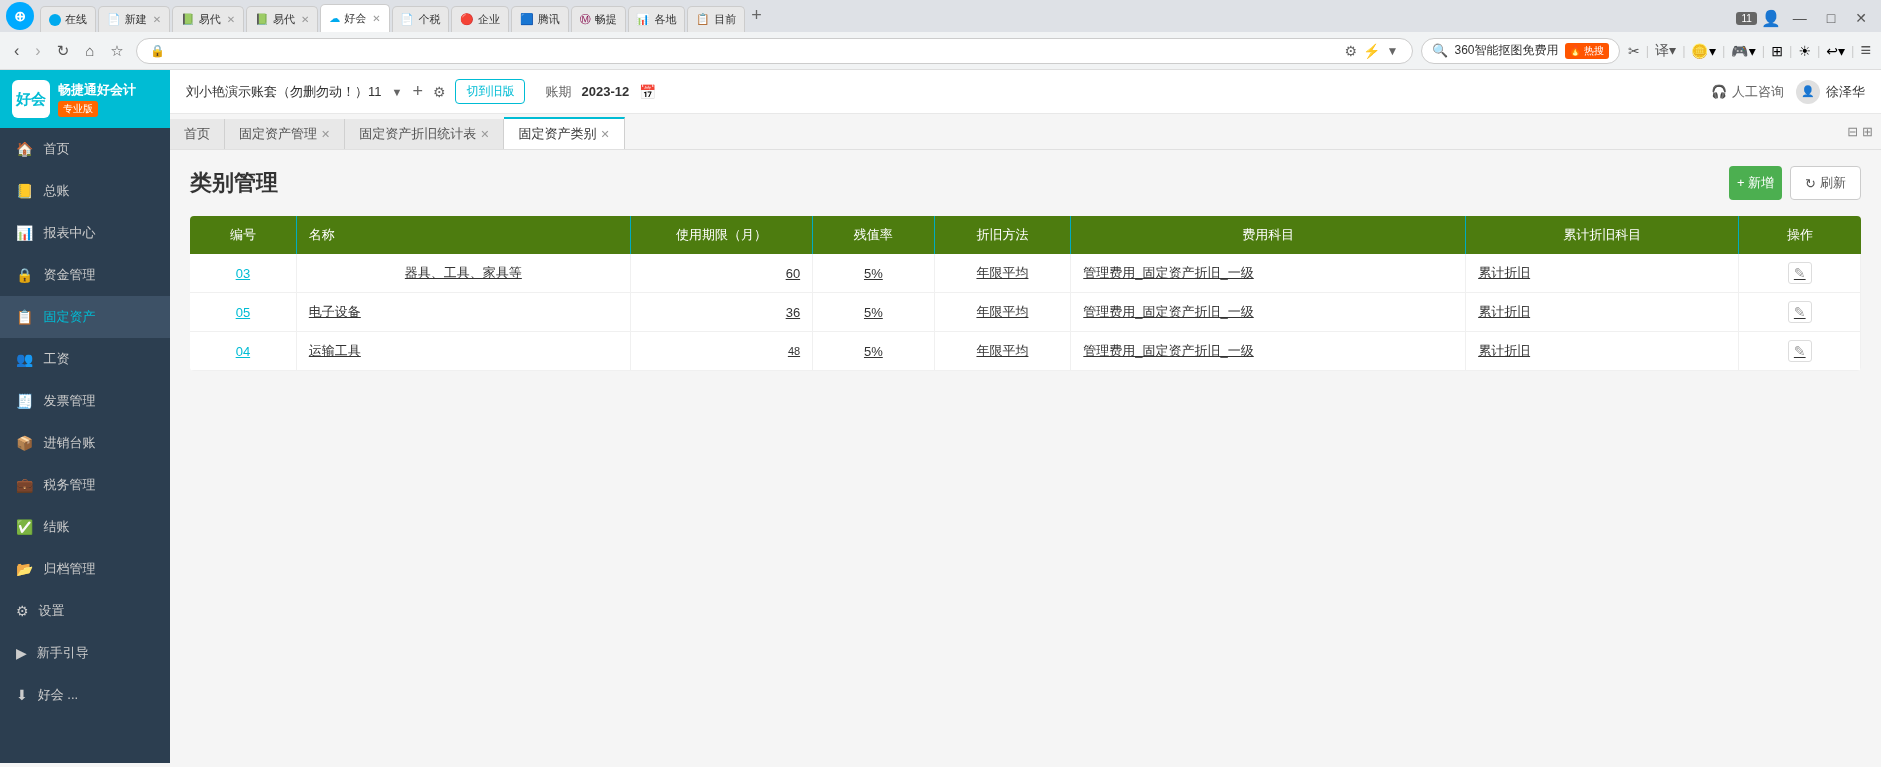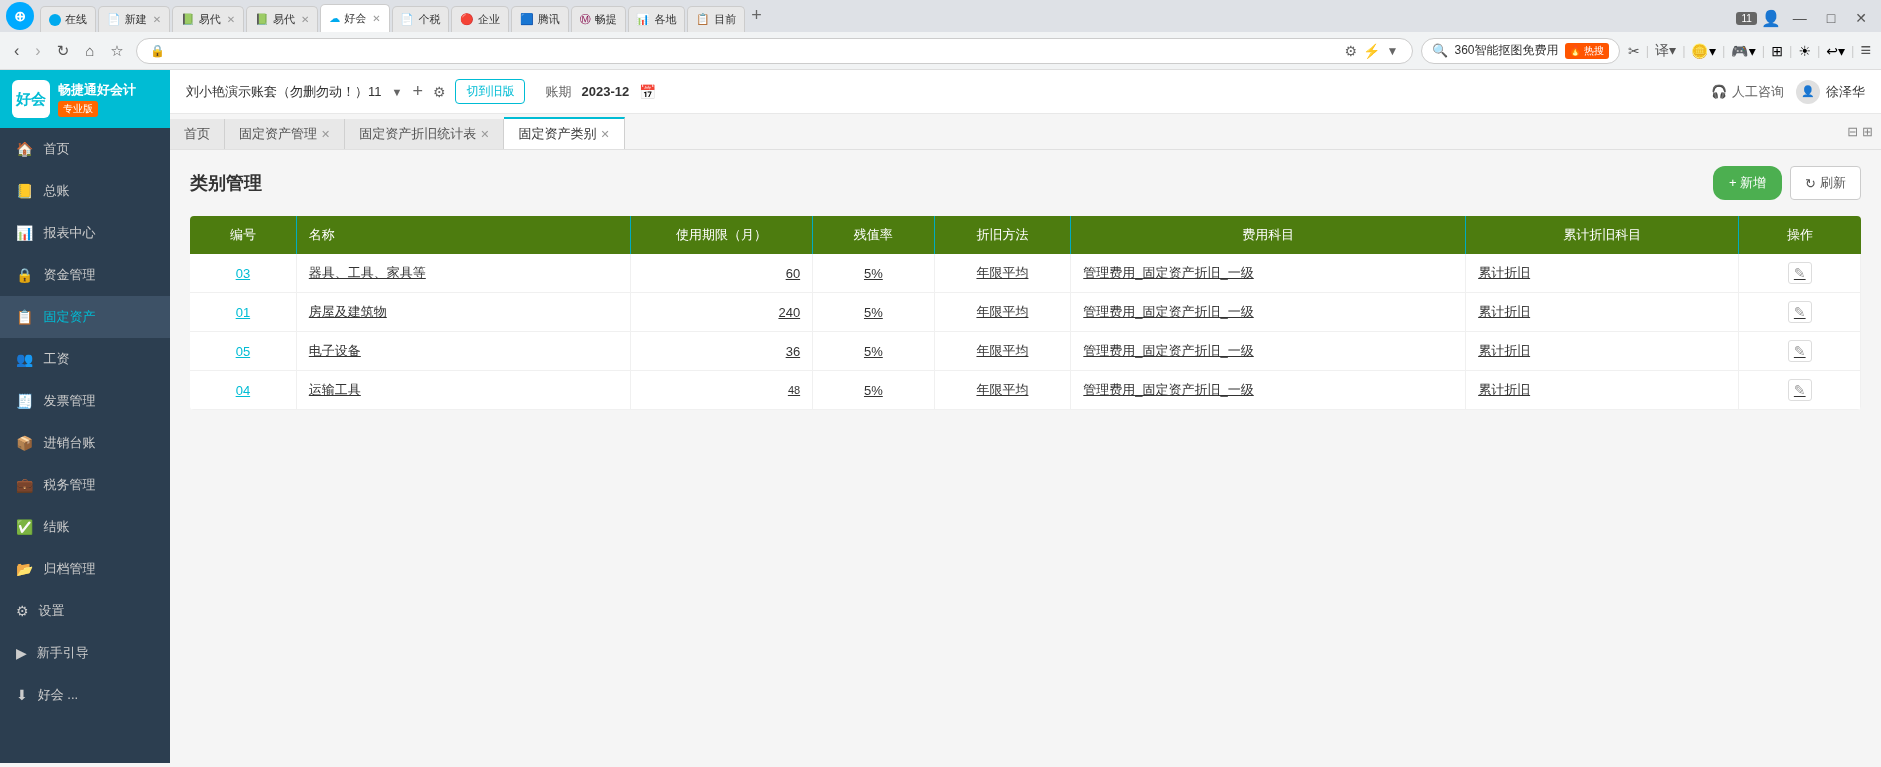--- a/index.html
+++ b/index.html
@@ -239,23 +239,23 @@
       </div>
       <div style="display:flex; align-items:center; height:32px; padding:0 14px; background:#fff; color:#333; font-size:13px; cursor:pointer; border-right:1px solid #d0d0d0; border-top:2px solid #00bcd4; gap:4px;">
         <span>固定资产类别</span>
         <button style="background:none; border:none; cursor:pointer; color:#999; font-size:11px; padding:0; line-height:1;">✕</button>
       </div>
     </div>
 
     <div style="padding:16px 20px; overflow:auto; flex:1;">
 
       <div style="display:flex; align-items:center; justify-content:space-between; margin-bottom:16px;">
-        <h2 style="font-size:18px; font-weight:bold; color:#333;">类别管理</h2>
+        <h2 style="font-size:22px; font-weight:bold; color:#333;">类别管理</h2>
         <div style="display:flex; gap:8px;">
-          <button style="background:#4caf50; color:#fff; border:none; padding:7px 16px; border-radius:12px; cursor:pointer; font-size:13px; display:flex; align-items:center; gap:4px;margin-left:9px;">+ 新增</button>
+          <button style="background:#4caf50; color:#fff; border:none; padding:7px 8px; border-radius:4px; cursor:pointer; font-size:13px; display:flex; align-items:center; gap:4px;margin-left:9px;">+ 新增</button>
           <button style="background:#fff; color:#555; border:1px solid #ccc; padding:7px 14px; border-radius:4px; cursor:pointer; font-size:13px; display:flex; align-items:center; gap:4px;">
             <span style="font-size:13px;">↻</span>
             <span>刷新</span>
           </button>
         </div>
       </div>
 
       <table class="data-table">
         <thead>
           <tr>
@@ -265,34 +265,22 @@
             <th style="width:80px;">残值率</th>
             <th style="width:90px;">折旧方法</th>
             <th style="width:260px;">费用科目</th>
             <th style="width:180px;">累计折旧科目</th>
             <th style="width:80px;">操作</th>
           </tr>
         </thead>
         <tbody id="table-body">
         <tr style="border-bottom: 1px solid rgb(240, 240, 240);">
     <td style="text-align:center; color:#00bcd4; padding:10px 12px; font-size:13px;">03</td>
-    <td style="text-align:left; padding:10px 12px; font-size:13px; color:#333;">器具、工具、家具等</td>
+    <td style="text-align:center; padding:10px 12px; font-size:13px; color:#333;">器具、工具、家具等</td>
     <td style="text-align:right; padding:10px 12px; font-size:13px; color:#333;">60</td>
-    <td style="text-align:center; padding:10px 12px; font-size:13px; color:#333;">5%</td>
-    <td style="text-align:center; padding:10px 12px; font-size:13px; color:#333;">年限平均</td>
-    <td style="text-align:left; padding:10px 12px; font-size:13px; color:#333;">管理费用_固定资产折旧_一级</td>
-    <td style="text-align:left; padding:10px 12px; font-size:13px; color:#333;">累计折旧</td>
-    <td style="text-align:center; padding:10px 12px;">
-      <span style="color:#999; cursor:pointer; font-size:14px; border:1px solid #ddd; padding:2px 5px; border-radius:3px;">✎</span>
-    </td>
-  </tr>
-            <tr style="border-bottom: 1px solid rgb(240, 240, 240);">
-    <td style="text-align:center; color:#00bcd4; padding:10px 12px; font-size:13px;">01</td>
-    <td style="text-align:left; padding:10px 12px; font-size:13px; color:#333;">房屋及建筑物</td>
-    <td style="text-align:right; padding:10px 12px; font-size:13px; color:#333;">240</td>
     <td style="text-align:center; padding:10px 12px; font-size:13px; color:#333;">5%</td>
     <td style="text-align:center; padding:10px 12px; font-size:13px; color:#333;">年限平均</td>
     <td style="text-align:left; padding:10px 12px; font-size:13px; color:#333;">管理费用_固定资产折旧_一级</td>
     <td style="text-align:left; padding:10px 12px; font-size:13px; color:#333;">累计折旧</td>
     <td style="text-align:center; padding:10px 12px;">
       <span style="color:#999; cursor:pointer; font-size:14px; border:1px solid #ddd; padding:2px 5px; border-radius:3px;">✎</span>
     </td>
   </tr>
             <tr style="border-bottom: 1px solid rgb(240, 240, 240);">
     <td style="text-align:center; color:#00bcd4; padding:10px 12px; font-size:13px;">05</td>

